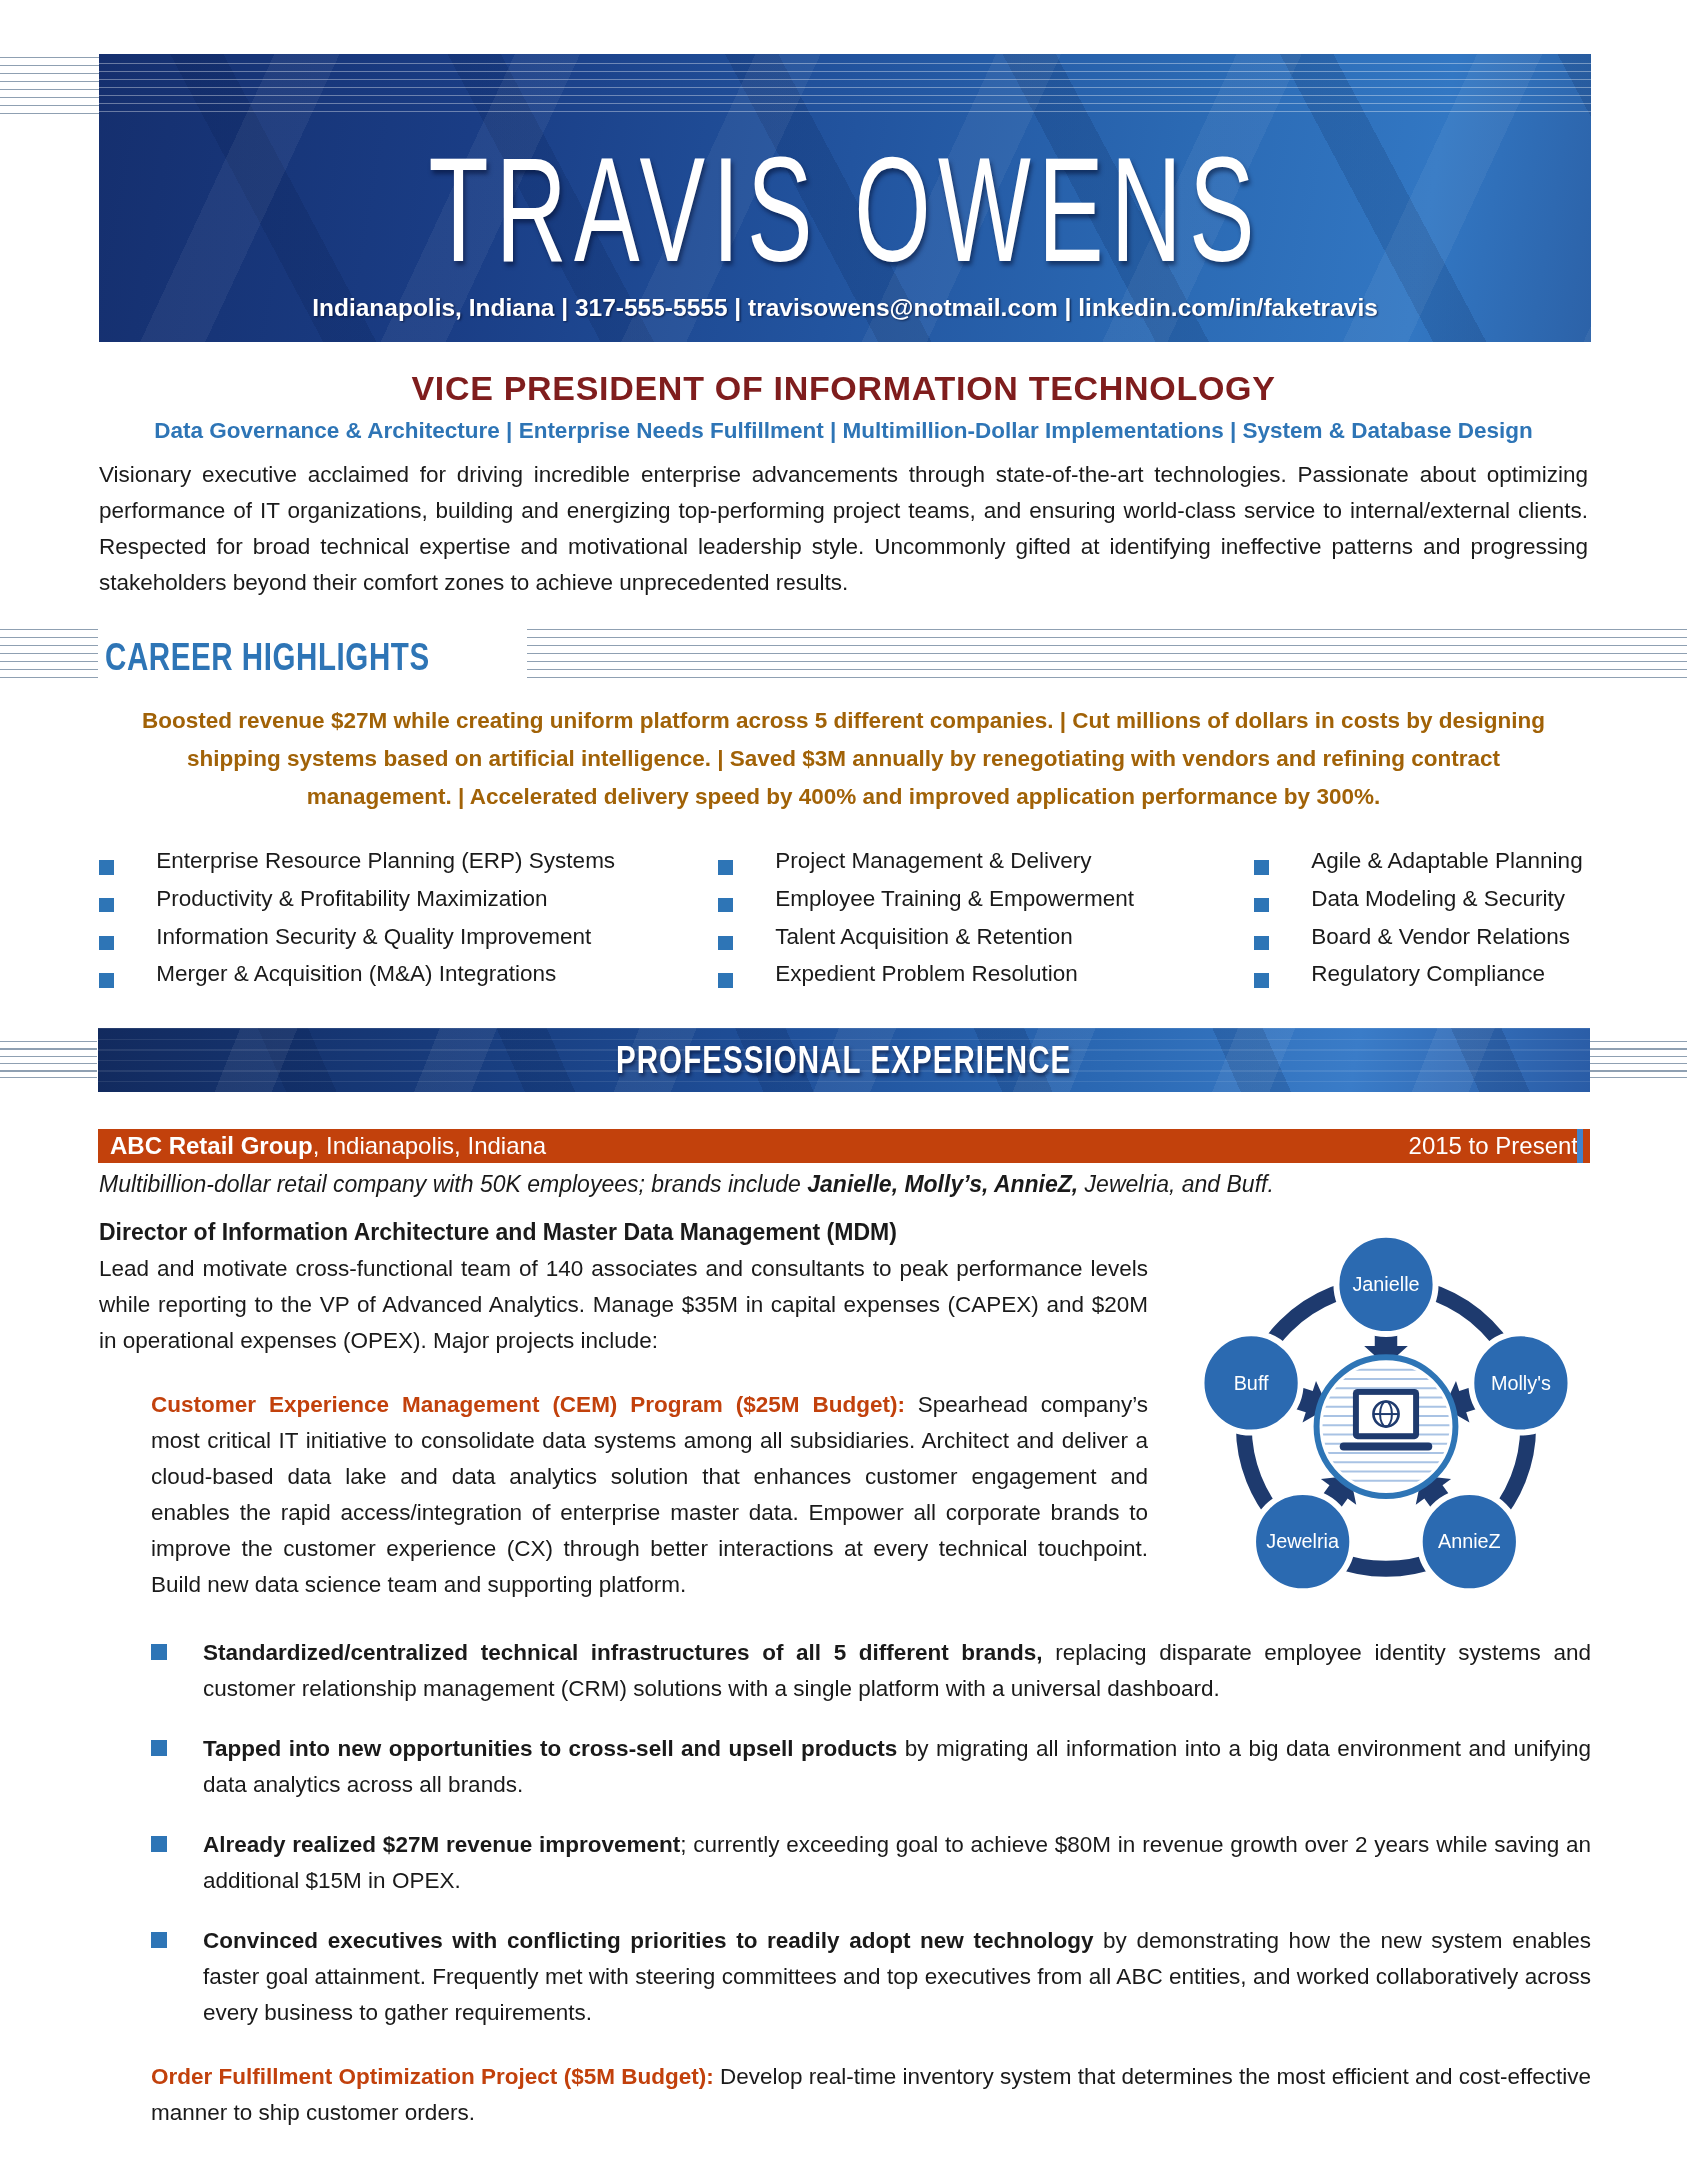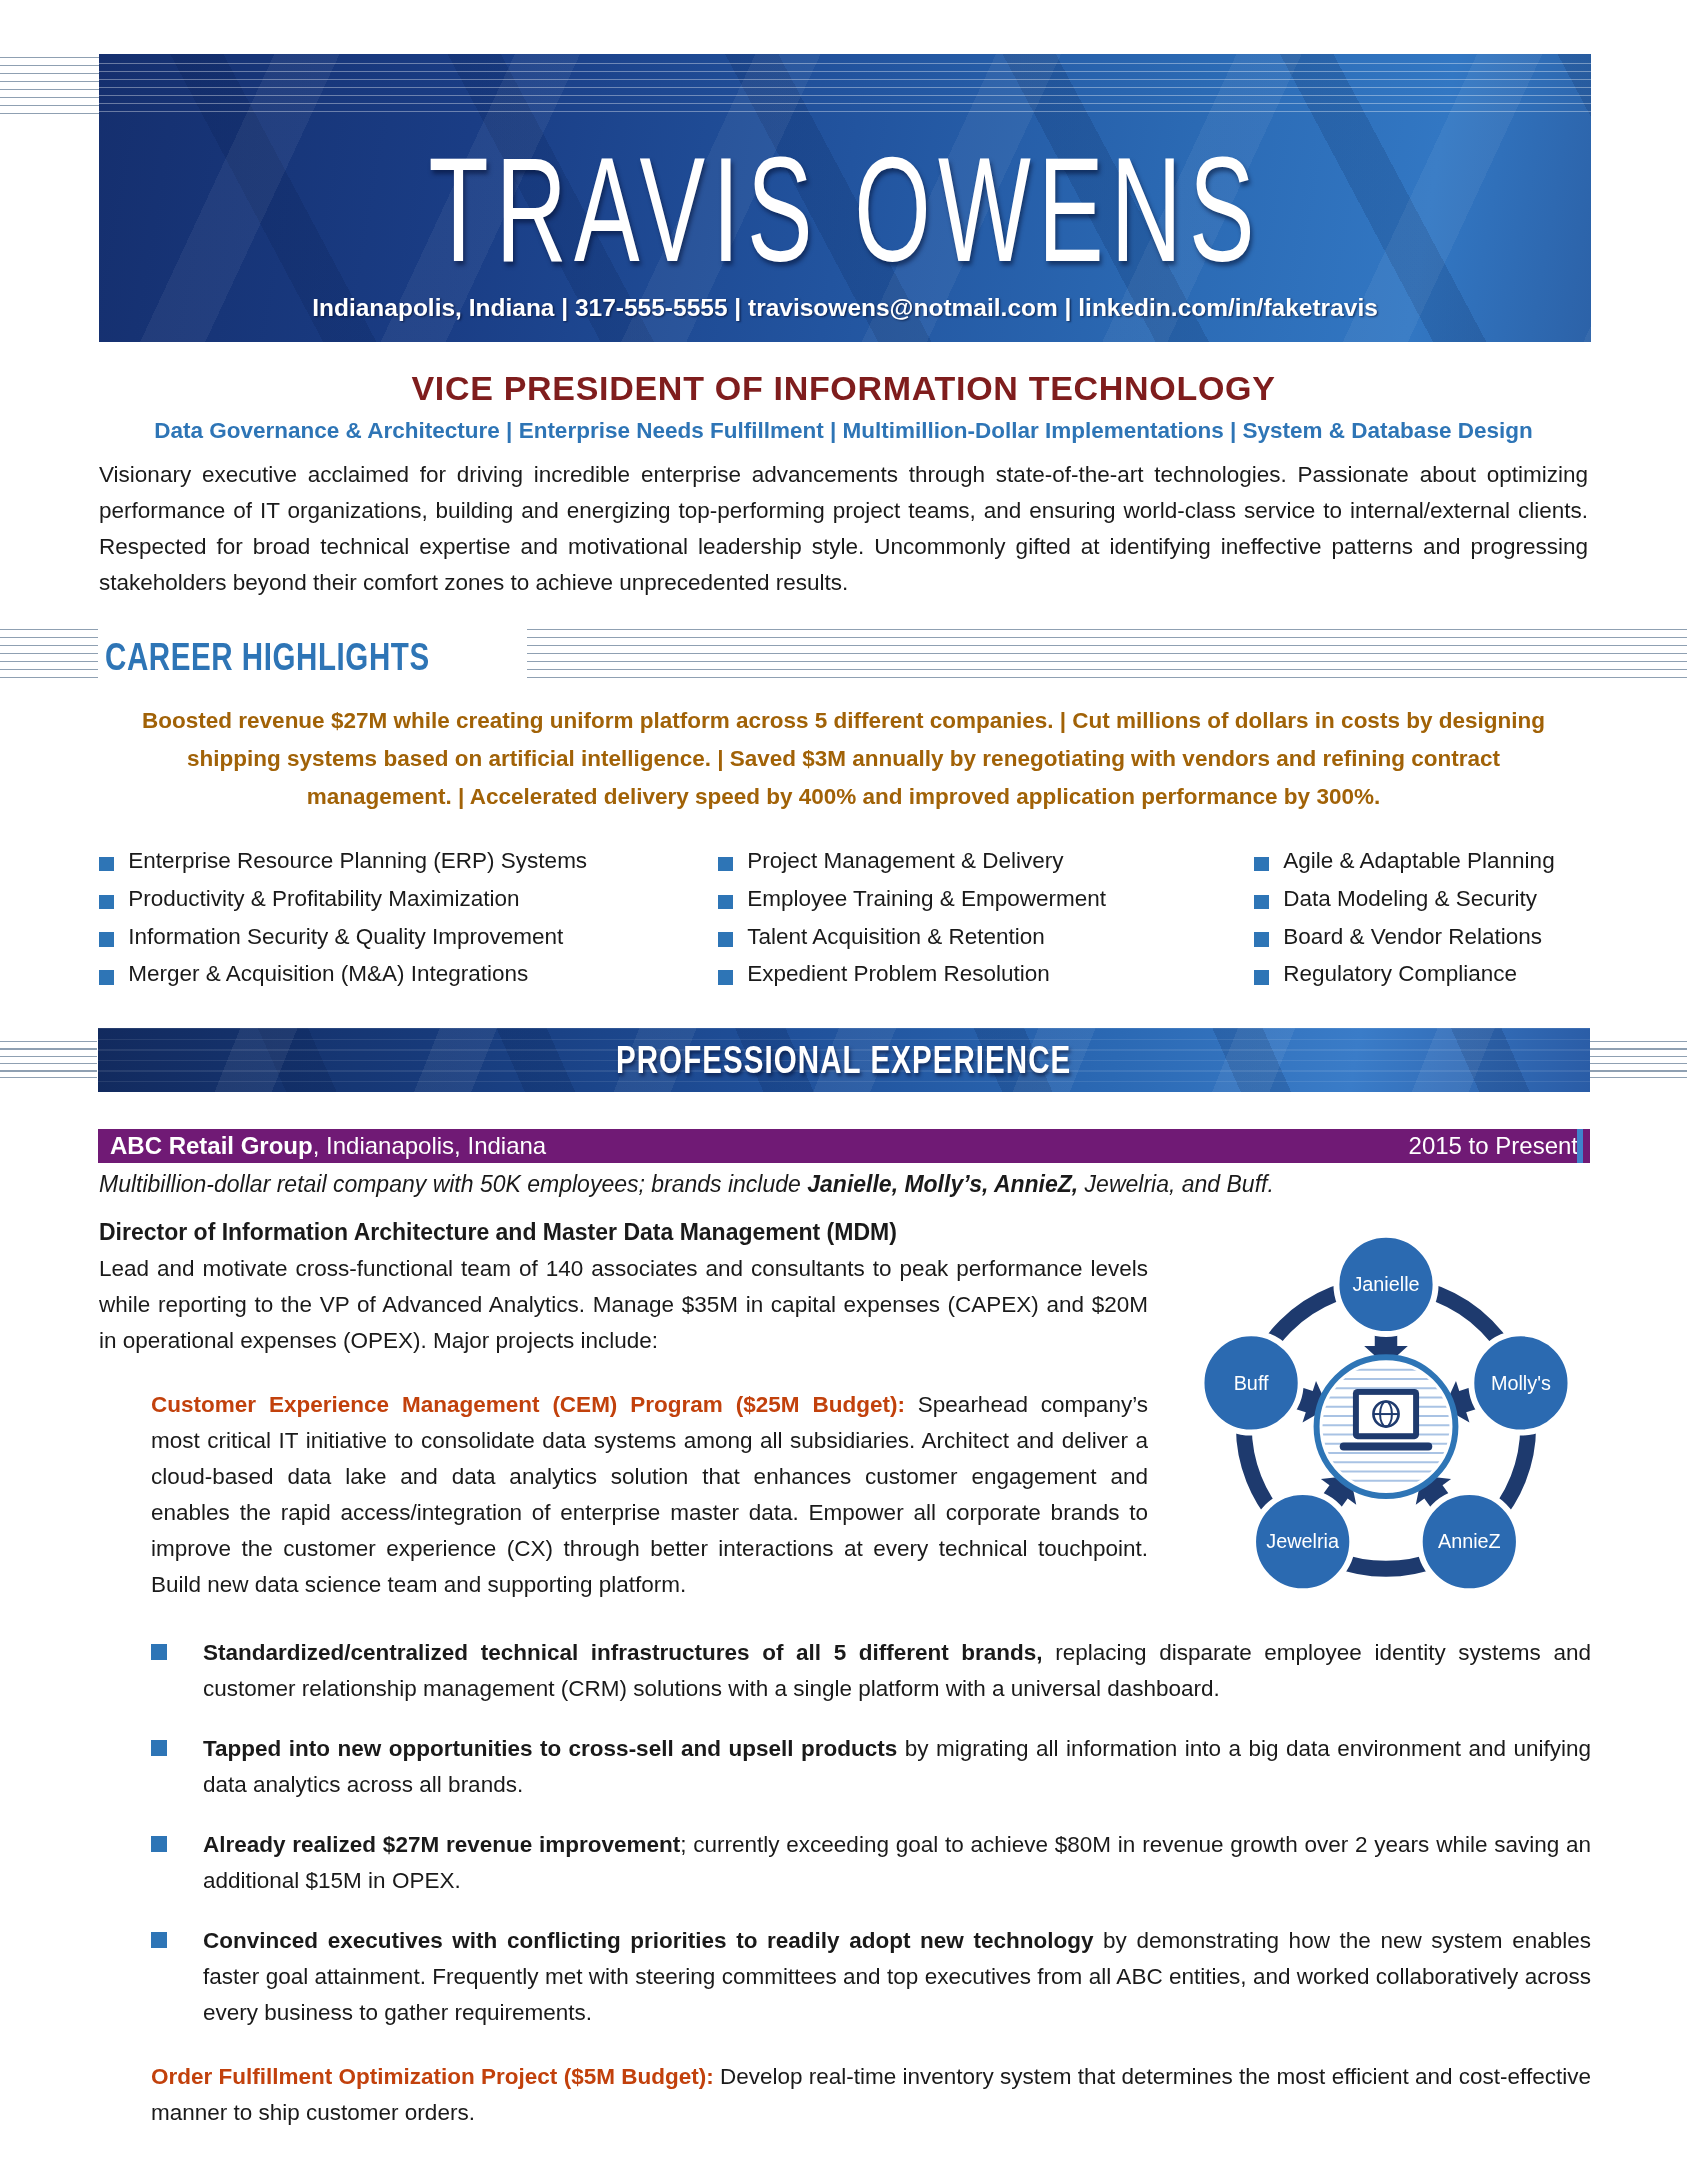--- a/index.html
+++ b/index.html
@@ -70,25 +70,25 @@
       repeating-linear-gradient(66deg,transparent 0 172px,rgba(0,18,60,.15) 172px 218px),
       linear-gradient(100deg,#122a5e 0%,#173a7a 22%,#1f4f99 45%,#2b69b4 68%,#3a7cc8 84%,#2a5ca6 100%);
     display:flex;align-items:center;justify-content:center;
   }
   .banner-heading{
     color:#ffffff;font-size:36px;font-weight:700;letter-spacing:1.3px;white-space:nowrap;
     transform:scale(0.82,1.08);text-shadow:2px 2.6px 4px rgba(0,10,40,.55);
   }
   
   .comp-grid{display:grid;grid-template-columns:619px 536px auto;margin:32px 96px 0 99px;row-gap:11.2px;}
-  .comp-item{display:flex;align-items:center;font-size:22.5px;line-height:26.5px;}
+  .comp-item{display:flex;align-items:flex-end;font-size:22.5px;line-height:26.5px;gap:28px;}
   .sq{flex:0 0 auto;width:14.6px;height:14.6px;margin:5.3px 14.6px 0 0;background:#2E75B6;}
   
   .abc-bar{
-    position:relative;margin:37px 97px 0 98px;height:34px;background:#701a75;
+    position:relative;margin:37px 97px 0 98px;height:34px;background:#c2410c;
     display:flex;align-items:center;justify-content:space-between;
     color:#ffffff;font-size:24px;padding:0 12px;box-sizing:border-box;gap:12px;
   }
   .abc-bar::after{content:"";position:absolute;right:6.6px;top:0;bottom:0;width:6.6px;background:#3f83cc;}
   .blurb{margin:8px 99px 0;font-size:23px;font-style:italic;}
   .exp{position:relative;margin:16px 96px 0 99px;}
   .exp-text{width:1049px;}
   .job-title{font-size:23px;font-weight:700;margin-top:21px;}
   .job-intro{font-size:22.5px;line-height:36px;text-align:justify;margin-top:5.3px;}
   .project{margin:28px 0 0 52px;font-size:22.5px;line-height:36px;text-align:justify;}

